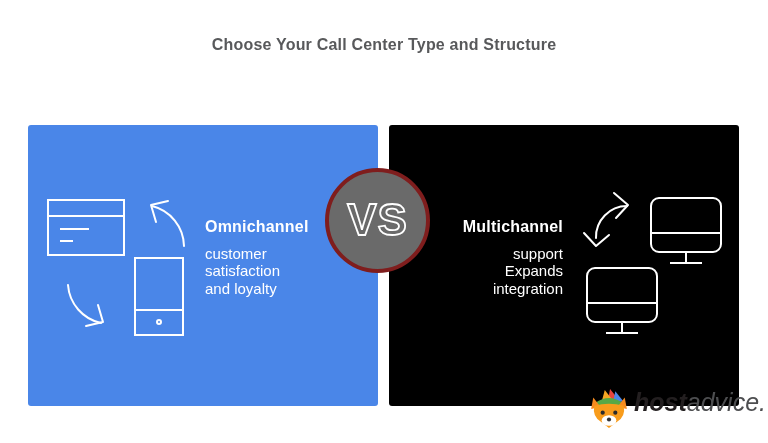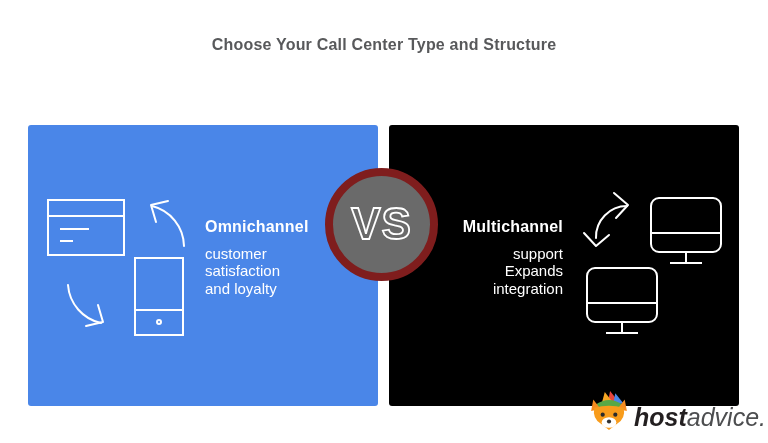--- a/index.html
+++ b/index.html
@@ -15,26 +15,26 @@
   .panel.left{left:28px;background:#4A86E8;}
   .panel.right{left:389px;background:#000000;}
   .panel svg.icons{position:absolute;left:0;top:0;}
   .textblock{position:absolute;color:#ffffff;}
   .textblock.left{left:177px;top:92px;text-align:left;}
   .textblock.right{right:176px;top:92px;text-align:right;}
   .panel-heading{font-size:16px;font-weight:bold;line-height:19px;letter-spacing:.2px;}
   .panel-desc{margin-top:9px;font-size:15px;line-height:17.4px;font-weight:400;}
   .vs-circle{
     position:absolute;left:325px;top:168px;width:97px;height:97px;
-    background:#6A6A6A;border:8px solid #7f1d1d;border-radius:50%;
+    background:#6A6A6A;border:4px solid #7f1d1d;border-radius:50%;
     display:flex;align-items:center;justify-content:center;z-index:5;
   }
   .logo{
     position:absolute;left:587px;top:388px;height:44px;
-    display:flex;align-items:flex-end;
+    display:flex;align-items:flex-start;
   }
   .logo-text{font-style:italic;font-size:25px;margin-left:3px;white-space:nowrap;}
   .logo-bold{font-weight:bold;color:#231F20;}
   .logo-light{font-weight:400;color:#4D4E50;}
 </style>
 </head>
 <body>
 
 <div class="canvas">
 

